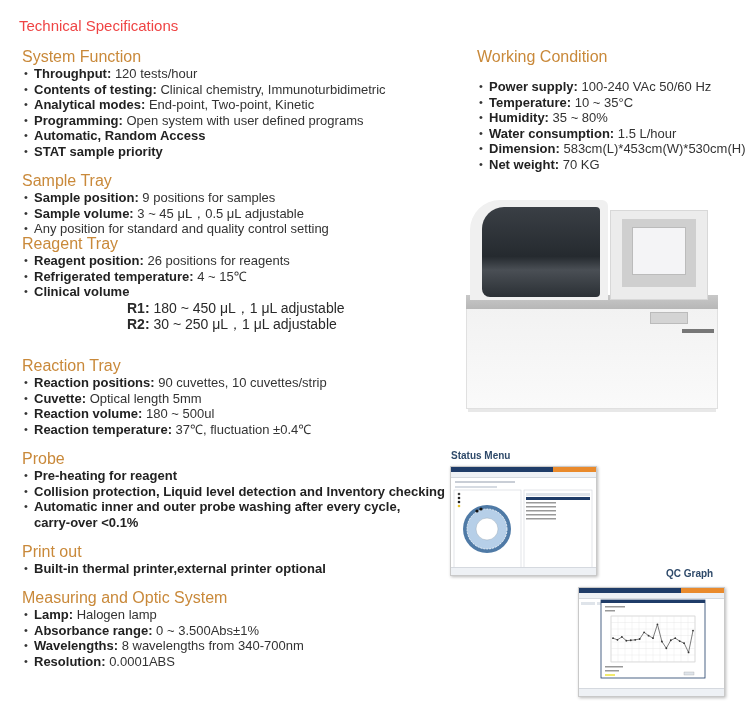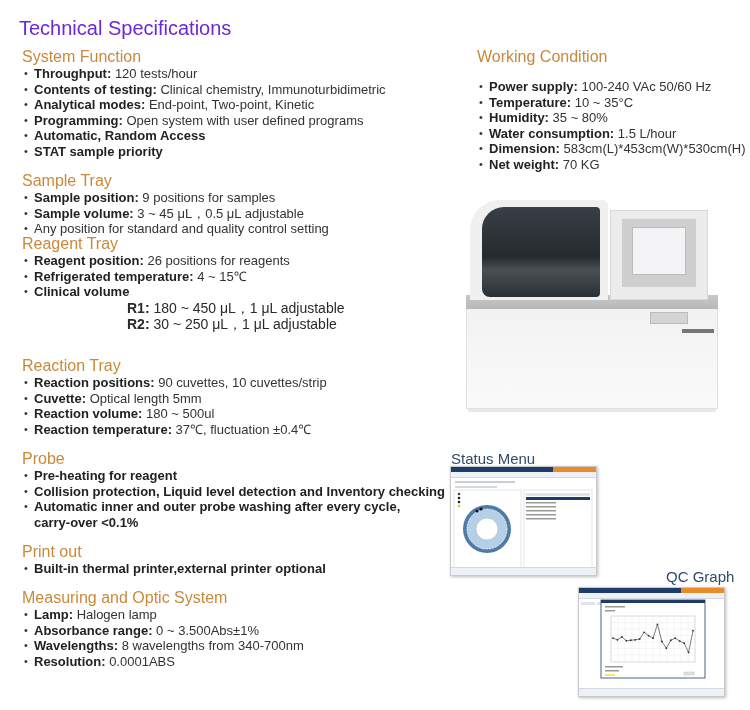--- a/index.html
+++ b/index.html
@@ -1,20 +1,20 @@
 <!DOCTYPE html>
 <html><head>
 <meta charset="utf-8">
 <style>
   html, body { margin: 0; padding: 0; }
   body {
     width: 750px; height: 710px; background: #ffffff; position: relative; overflow: hidden;
     font-family: "Liberation Sans", sans-serif; color: #2a2a2a;
   }
-  .title { position: absolute; left: 19px; top: 17px; font-size: 20px; color: #6d28d9; text-align: center; }
+  .title { position: absolute; left: 19px; top: 17px; font-size: 15px; color: #ef4444; text-align: center; }
   .section { position: absolute; }
   .sec-head { font-size: 16px; color: #c9893a; line-height: 16px; margin-bottom: 1px; }
   .item { font-size: 13px; line-height: 15.6px; position: relative; padding-left: 12px; white-space: nowrap; }
   .item::before { content: "•"; position: absolute; left: 2px; top: 0; font-size: 11px; color: #333; }
   .item b { font-weight: bold; color: #222; }
   .item .v { color: #333; }
   .item.cont { padding-left: 12px; }
   .item.cont::before { content: ""; }
   .sub { font-size: 14px; line-height: 16px; padding-left: 105px; white-space: nowrap; }
   .sub b { font-weight: bold; }
@@ -25,21 +25,21 @@
   .an-band { position: absolute; left: 6px; top: 100px; width: 252px; height: 14px; background: linear-gradient(#c8c8c8,#b7b7b7); }
   .an-top { position: absolute; left: 10px; top: 5px; width: 138px; height: 100px; background: #f0f0f0; border-radius: 30px 6px 0 0; }
   .an-lid { position: absolute; left: 22px; top: 12px; width: 118px; height: 90px; background: linear-gradient(#3a3f45 0%, #252a2f 55%, #4a4f55 70%, #2b3035 100%); border-radius: 22px 4px 4px 8px; }
   .an-panel { position: absolute; left: 150px; top: 15px; width: 96px; height: 88px; background: #ececec; border: 1px solid #d8d8d8; }
   .an-panel-in { position: absolute; left: 162px; top: 24px; width: 74px; height: 68px; background: #cfcfcf; }
   .an-screen { position: absolute; left: 172px; top: 32px; width: 52px; height: 46px; background: #f4f4f6; border: 1px solid #bbb; }
   .an-label { position: absolute; left: 222px; top: 134px; width: 32px; height: 4px; background: #777; }
   .an-slot { position: absolute; left: 190px; top: 117px; width: 36px; height: 10px; background: #d4d4d4; border: 1px solid #bbb; }
   .an-shadow { position: absolute; left: 8px; top: 212px; width: 248px; height: 5px; background: #e8e8e8; }
 
-  .cap { position: absolute; font-size: 15px; color: #2f4a6a; }
+  .cap { position: absolute; font-size: 10px; color: #2f4a6a; font-weight: bold; }
   .shot { position: absolute; background: #fff; border: 1px solid #c9c9c9; box-shadow: 1px 1px 3px #bbb; overflow: hidden; }
   .shot .bar { position: absolute; left: 0; top: 0; right: 0; height: 5px; background: #1f3c68; }
   .shot .bar .orange { position: absolute; right: 0; top: 0; width: 30%; height: 5px; background: #e98a2c; }
   .shot .tb { position: absolute; left: 0; top: 5px; right: 0; height: 5px; background: #eef1f5; border-bottom: 1px solid #d5d9df; }
   .shot .foot { position: absolute; left: 0; bottom: 0; right: 0; height: 7px; background: #eef1f5; border-top: 1px solid #d5d9df; }
 </style>
 </head>
 <body>
 
 <div class="title">Technical Specifications</div>

